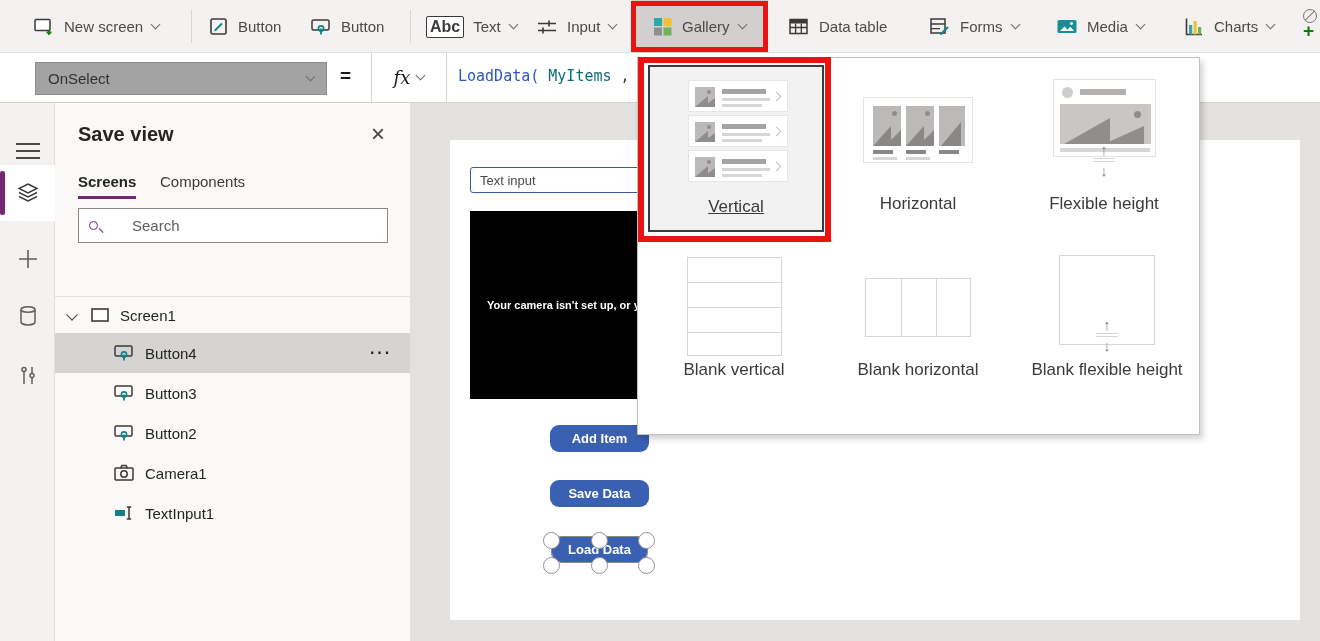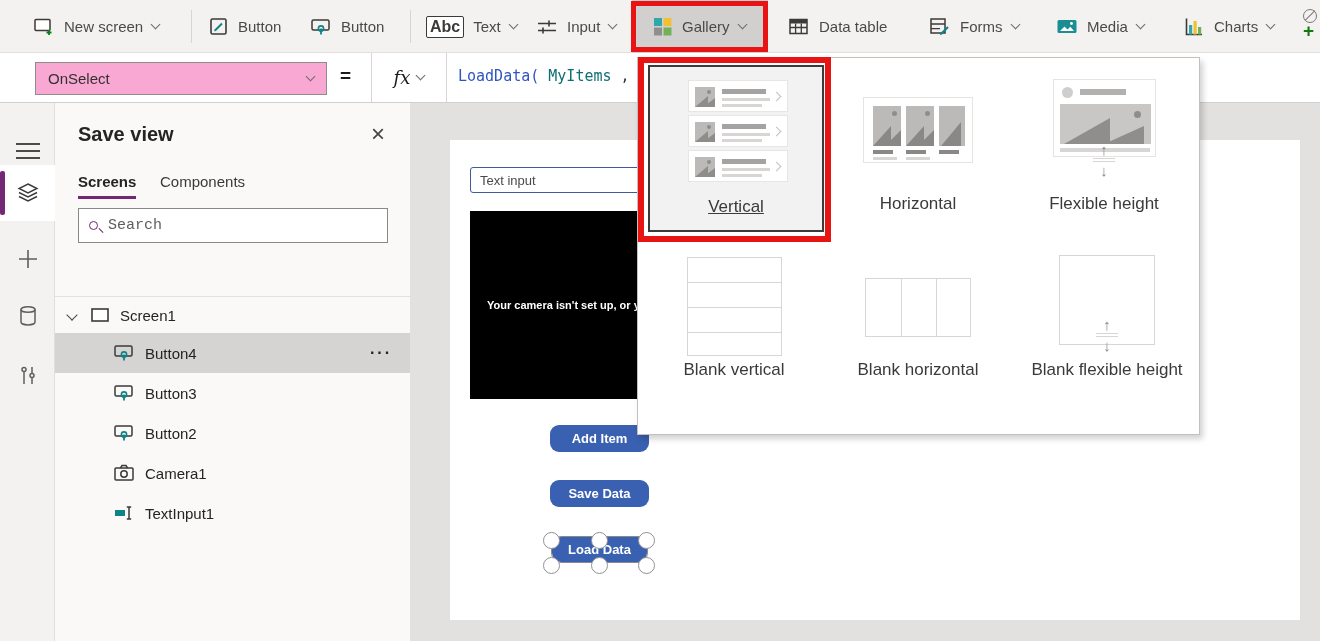--- a/index.html
+++ b/index.html
@@ -18,21 +18,21 @@
   .gallery-bg { position:absolute; left:632px; top:0; width:136px; height:53px; background:#d2d0ce; }
   .abc-box { border:1.5px solid #3b3a39; border-radius:2px; font-size:16px; font-weight:bold;
              color:#3b3a39; padding:1px 3px; background:#fff; }
   .blocked { width:14px; height:14px; border:1.7px solid #7a7876; border-radius:50%; position:relative; }
   .blocked:after { content:""; position:absolute; left:-1px; top:5px; width:14px; height:0;
                    border-top:1.7px solid #7a7876; transform:rotate(-45deg); }
   .green-plus { color:#107c10; font-size:19px; font-weight:bold; line-height:14px; }
 
   
   .fbar { left:0; top:53px; width:1320px; height:50px; background:#fff; border-bottom:1px solid #d2d0ce; }
-  .prop-select { position:absolute; left:35px; top:9px; width:292px; height:33px; background:#f9a8d4;
+  .prop-select { position:absolute; left:35px; top:9px; width:292px; height:33px; background:#a3a3a3;
                  border:1px solid #8f8d8b; display:flex; align-items:center; font-size:15px; color:#323130;
                  padding:0 12px; justify-content:space-between; }
   .equals { position:absolute; left:340px; top:12px; font-size:19px; font-weight:bold; color:#1b1a19; }
   .fx-cell { position:absolute; left:371px; top:0; width:76px; height:49px; border-left:1px solid #d8d6d4;
              border-right:1px solid #d8d6d4; display:flex; align-items:center; justify-content:center; gap:7px; }
   .fx-glyph { font-family:"DejaVu Serif",serif; font-style:italic; font-size:18px; color:#1b1a19; }
   .code { position:absolute; left:458px; top:14px; font-family:"DejaVu Sans Mono",monospace; font-size:15px; white-space:pre; }
   .code .fn { color:#2e55c1; } .code .arg { color:#0f6e73; } .code .tail { color:#3b3a39; }
 
   
@@ -46,21 +46,21 @@
   .tree { left:55px; top:103px; width:355px; height:538px; background:#faf9f8; }
   .tree-title { position:absolute; left:23px; top:20px; font-size:20px; font-weight:600; color:#252423; }
   .tree-close { position:absolute; left:308px; top:16px; font-size:24px; color:#484644; width:30px; height:30px;
                 display:flex; align-items:center; justify-content:center; }
   .tab { position:absolute; top:70px; font-size:15px; color:#3b3a39; }
   .tab-active { font-weight:bold; color:#242424; }
   .tab-underline { position:absolute; left:23px; top:93px; width:58px; height:3px; background:#742774; }
   .search { position:absolute; left:23px; top:105px; width:310px; height:35px; background:#fff;
             border:1px solid #8a8886; display:flex; align-items:center; padding:0 10px; gap:10px; }
   .search input { border:none; outline:none; font-size:15px; color:#000000; width:230px; background:transparent;
-                  font-family:Liberation Mono, monospace; }
+                  font-family:Liberation Sans, sans-serif;margin-left:24px; }
   .search input::placeholder { color:#605e5c; }
   .mag { width:9px; height:9px; border:1.7px solid #742774; border-radius:50%; position:relative; }
   .mag:after { content:""; position:absolute; left:8px; top:8px; width:6px; height:0; border-top:1.7px solid #742774; transform:rotate(45deg); }
   .tree-row { position:absolute; left:0; width:355px; height:40px; display:flex; align-items:center; font-size:15px; color:#242424; }
   .tree-row .lbl { margin-left:10px; }
   .row-selected { background:#d6d4d2; }
   .divider { position:absolute; left:0; width:355px; height:1px; background:#e3e1df; }
   .chev-down { width:8px; height:8px; border-right:1.5px solid #484644; border-bottom:1.5px solid #484644;
                transform:rotate(45deg); display:inline-block; }
   .ellipsis { position:absolute; right:18px; font-size:16px; font-weight:bold; letter-spacing:2px; color:#242424; }

